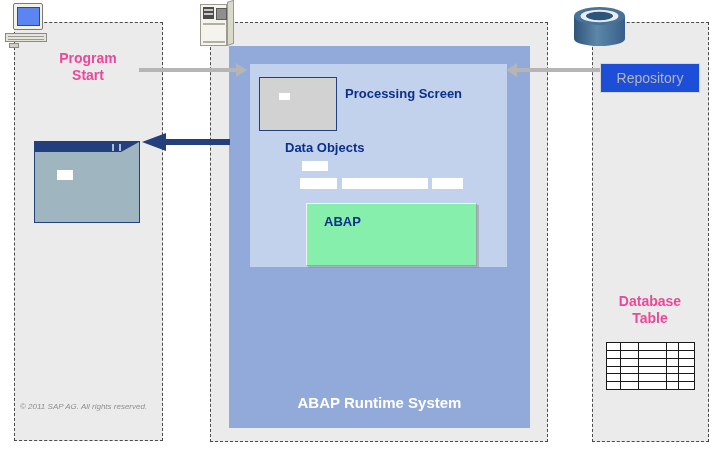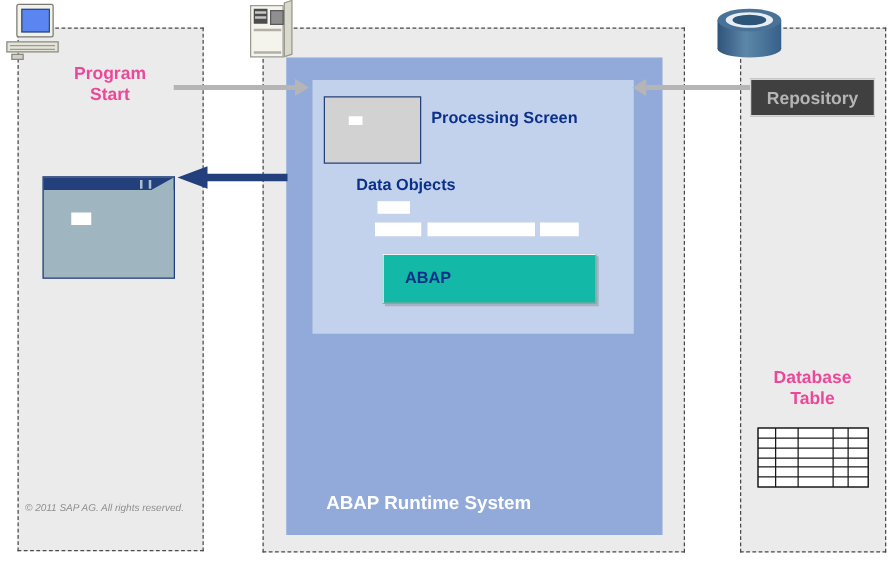--- a/index.html
+++ b/index.html
@@ -21,52 +21,52 @@
     color:#ec4899;font-weight:bold;font-size:14px;line-height:17px;
     text-align:center;
   }
   #program-start{left:38px;top:50px;width:100px;}
   #database-table-label{left:597px;top:293px;width:106px;}
 
   
   #runtime-box{left:229px;top:46px;width:301px;height:382px;background:#92aad9;}
   #runtime-inner{left:250px;top:64px;width:257px;height:203px;background:#c3d2ec;}
   #runtime-title{
-    left:229px;top:394px;width:301px;color:#ffffff;
-    font-weight:bold;font-size:15px;padding-left:32px;
+    left:229px;top:394px;width:301px;text-align:center;color:#ffffff;
+    font-weight:bold;font-size:15px;
   }
   .navy-text{color:#0b308a;font-weight:bold;font-size:13px;line-height:14px;}
   #selection-screen-box{
     left:259px;top:77px;width:78px;height:54px;background:#d2d2d2;
     border:1px solid #24407c;box-sizing:border-box;
   }
   #selection-screen-box .dash{
     position:absolute;left:19px;top:15px;width:11px;height:7px;background:#ffffff;
   }
   #selection-screen-label{left:345px;top:87px;}
   #data-objects-label{left:285px;top:141px;}
   .data-bar{position:absolute;background:#ffffff;}
   #bar-1{left:302px;top:161px;width:26px;height:10px;}
   #bar-2{left:300px;top:178px;width:37px;height:11px;}
   #bar-3{left:342px;top:178px;width:86px;height:11px;}
   #bar-4{left:432px;top:178px;width:31px;height:11px;}
   #processing-block{
-    left:306px;top:203px;width:171px;height:40px;background:#14b8a6;
+    left:306px;top:203px;width:171px;height:63px;background:#86efac;
     border:1px solid #f2f4f4;border-right:1px solid #9aa4a4;
     border-bottom:1px solid #9aa4a4;box-sizing:border-box;
     box-shadow:2px 2px 0 rgba(130,140,145,.45);
   }
   #processing-block .txt{position:absolute;left:17px;top:11px;}
 
   
   #repository-box{
-    left:600px;top:63px;width:100px;height:30px;background:#404040;
+    left:600px;top:63px;width:100px;height:30px;background:#1d4ed8;
     border:1px solid #d6d6d6;box-sizing:border-box;display:flex;
     align-items:center;justify-content:center;color:#b5b5b5;
-    font-weight:bold;font-size:14px;
+    font-weight:normal;font-size:14px;
   }
 
   
   #window-graphic{
     left:34px;top:141px;width:106px;height:82px;background:#9fb5bf;
     border:1px solid #24407c;box-sizing:border-box;
   }
   #window-titlebar{position:absolute;left:0;top:0;width:100%;height:10px;background:#24407c;}
   #window-titlebar .sep{position:absolute;top:2px;width:2px;height:7px;background:#aabfd2;}
   #window-fold{

